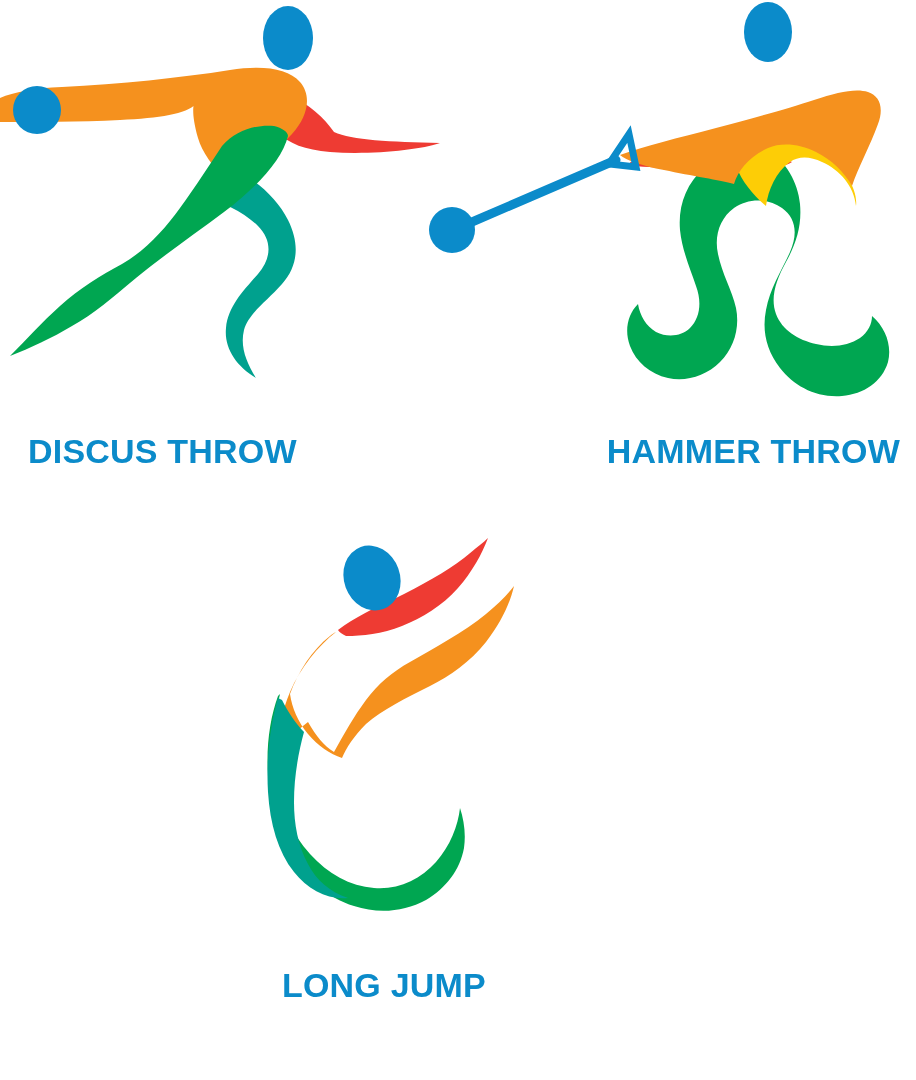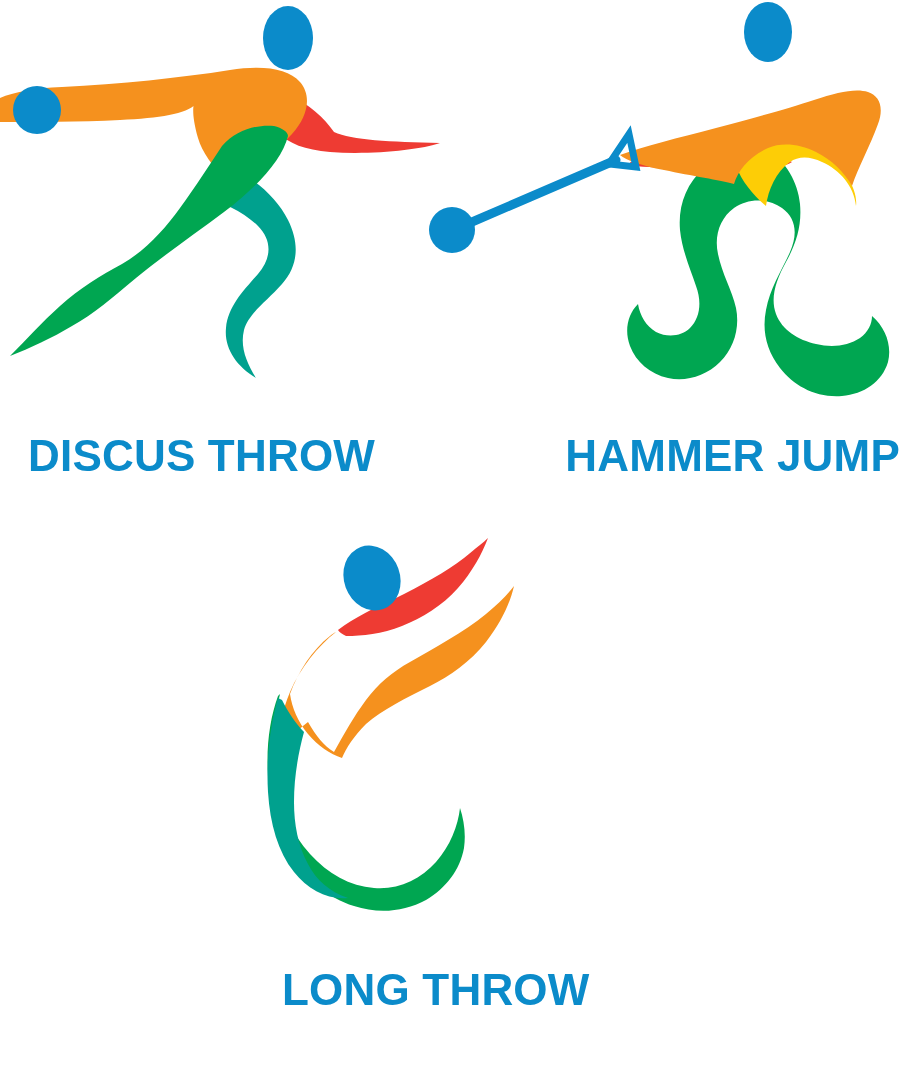--- a/index.html
+++ b/index.html
@@ -38,21 +38,21 @@
   #block-discus   { left: 0px;   top: 0px;   width: 460px; height: 420px; }
   #block-hammer   { left: 420px; top: 0px;   width: 496px; height: 420px; }
   #block-longjump { left: 250px; top: 520px; width: 290px; height: 430px; }
 
   
   .caption {
     position: absolute;
     color: #0b8bca;
     font-family: "Liberation Sans", sans-serif;
     font-weight: bold;
-    font-size: 44px;
+    font-size: 34px;
     letter-spacing: 0.2px;
     line-height: 1;
     white-space: nowrap;
   }
   #caption-discus {
     left: 28px;
     top: 434px;
     text-align: left;
   }
   #caption-hammer {
@@ -205,18 +205,18 @@
                C58,370 78,380 98,378 C80,372 66,360 58,344
                C48,326 44,304 44,282 C44,258 48,234 54,212
                C46,204 38,192 32,180 Z"></path>
 
       <ellipse cx="122" cy="58" rx="28" ry="33" fill="#0b8bca" transform="rotate(-20 122 58)"></ellipse>
     </svg>
   </div>
 
   <div class="caption" id="caption-discus">DISCUS THROW</div>
 
-  <div class="caption" id="caption-hammer">HAMMER JUMP</div>
-
-  <div class="caption" id="caption-longjump">LONG THROW</div>
+  <div class="caption" id="caption-hammer">HAMMER THROW</div>
+
+  <div class="caption" id="caption-longjump">LONG JUMP</div>
 
 
 </div>
 
 </body></html>

